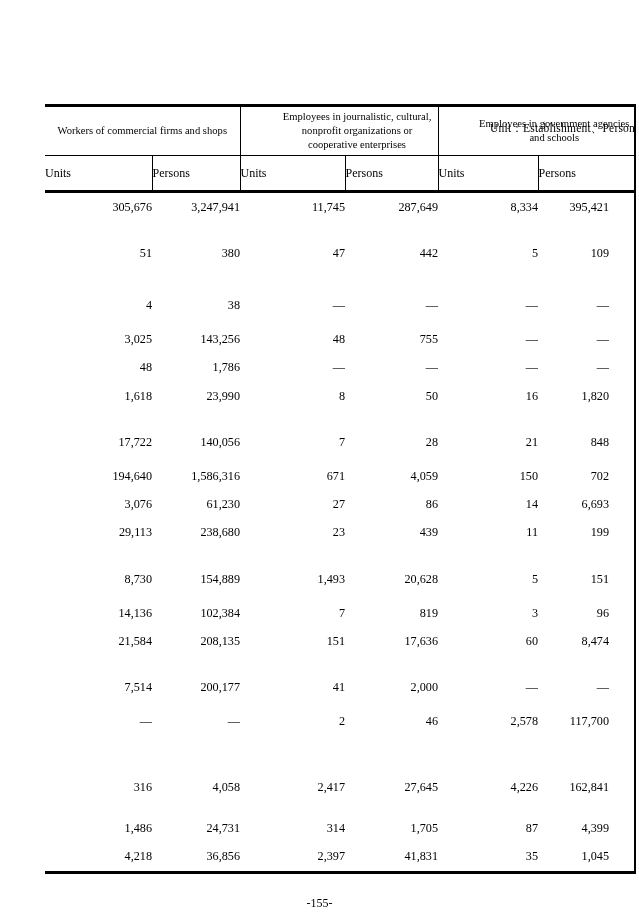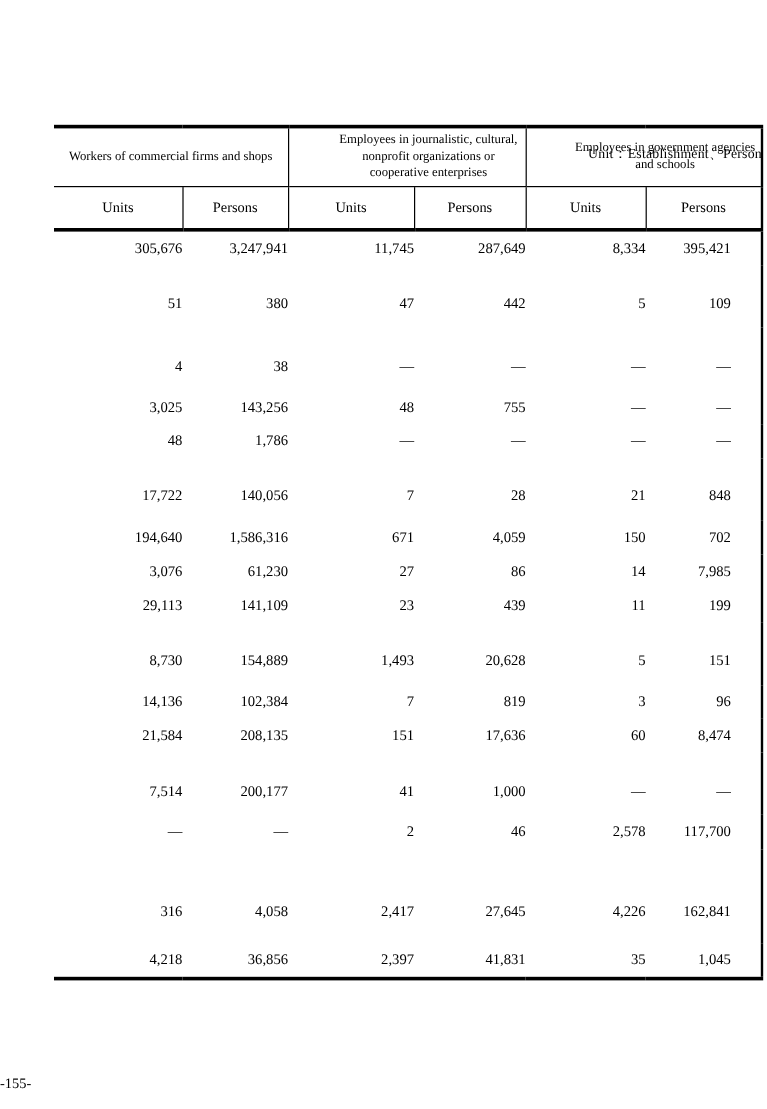--- a/index.html
+++ b/index.html
@@ -74,21 +74,21 @@
   }
   .hdr-group th.grp-sep {
     border-left: 1.6px solid #000;
     padding-left: 36px;
   }
   .hdr-group th.last-col {
     border-right: 2.2px solid #000;
   }
 
   .hdr-sub th {
-    text-align: center;
+    text-align: left;
     font-size: 12px;
     height: 34px;
     vertical-align: middle;
     border-bottom: 3px solid #000;
   }
   .hdr-sub th.sub-sep {
     border-left: 1.3px solid #000;
   }
   .hdr-sub th.grp-sep {
     border-left: 1.6px solid #000;
@@ -125,21 +125,21 @@
   .dash {
     font-size: 12.2px;
   }
 
   
   .page-number {
     position: absolute;
     left: 0;
     right: 0;
     top: 896px;
-    text-align: left;
+    text-align: center;
     font-size: 12px;
   }
 </style>
 </head>
 <body>
 
 <div class="page">
 
   <div class="unit-note">Unit：Establishment、Person</div>
 
@@ -202,20 +202,28 @@
             <td class="last-col"><span class="dash">—</span></td>
           </tr>
           <tr>
             <td>48</td>
             <td>1,786</td>
             <td><span class="dash">—</span></td>
             <td><span class="dash">—</span></td>
             <td><span class="dash">—</span></td>
             <td class="last-col"><span class="dash">—</span></td>
           </tr>
+          <tr>
+            <td>1,618</td>
+            <td>23,990</td>
+            <td>8</td>
+            <td>50</td>
+            <td>16</td>
+            <td class="last-col">1,820</td>
+          </tr>
           <tr class="gap-before">
             <td>17,722</td>
             <td>140,056</td>
             <td>7</td>
             <td>28</td>
             <td>21</td>
             <td class="last-col">848</td>
           </tr>
           <tr>
             <td>194,640</td>
@@ -224,25 +232,25 @@
             <td>4,059</td>
             <td>150</td>
             <td class="last-col">702</td>
           </tr>
           <tr>
             <td>3,076</td>
             <td>61,230</td>
             <td>27</td>
             <td>86</td>
             <td>14</td>
-            <td class="last-col">7,985</td>
+            <td class="last-col">6,693</td>
           </tr>
           <tr>
             <td>29,113</td>
-            <td>141,109</td>
+            <td>238,680</td>
             <td>23</td>
             <td>439</td>
             <td>11</td>
             <td class="last-col">199</td>
           </tr>
           <tr class="gap-before">
             <td>8,730</td>
             <td>154,889</td>
             <td>1,493</td>
             <td>20,628</td>
@@ -262,40 +270,48 @@
             <td>208,135</td>
             <td>151</td>
             <td>17,636</td>
             <td>60</td>
             <td class="last-col">8,474</td>
           </tr>
           <tr class="gap-before">
             <td>7,514</td>
             <td>200,177</td>
             <td>41</td>
-            <td>1,000</td>
+            <td>2,000</td>
             <td><span class="dash">—</span></td>
             <td class="last-col"><span class="dash">—</span></td>
           </tr>
           <tr>
             <td><span class="dash">—</span></td>
             <td><span class="dash">—</span></td>
             <td>2</td>
             <td>46</td>
             <td>2,578</td>
             <td class="last-col">117,700</td>
           </tr>
           <tr class="gap-big">
             <td>316</td>
             <td>4,058</td>
             <td>2,417</td>
             <td>27,645</td>
             <td>4,226</td>
             <td class="last-col">162,841</td>
           </tr>
+          <tr>
+            <td>1,486</td>
+            <td>24,731</td>
+            <td>314</td>
+            <td>1,705</td>
+            <td>87</td>
+            <td class="last-col">4,399</td>
+          </tr>
           <tr class="bottom-rule">
             <td>4,218</td>
             <td>36,856</td>
             <td>2,397</td>
             <td>41,831</td>
             <td>35</td>
             <td class="last-col">1,045</td>
           </tr>
         </tbody>
     </table>

